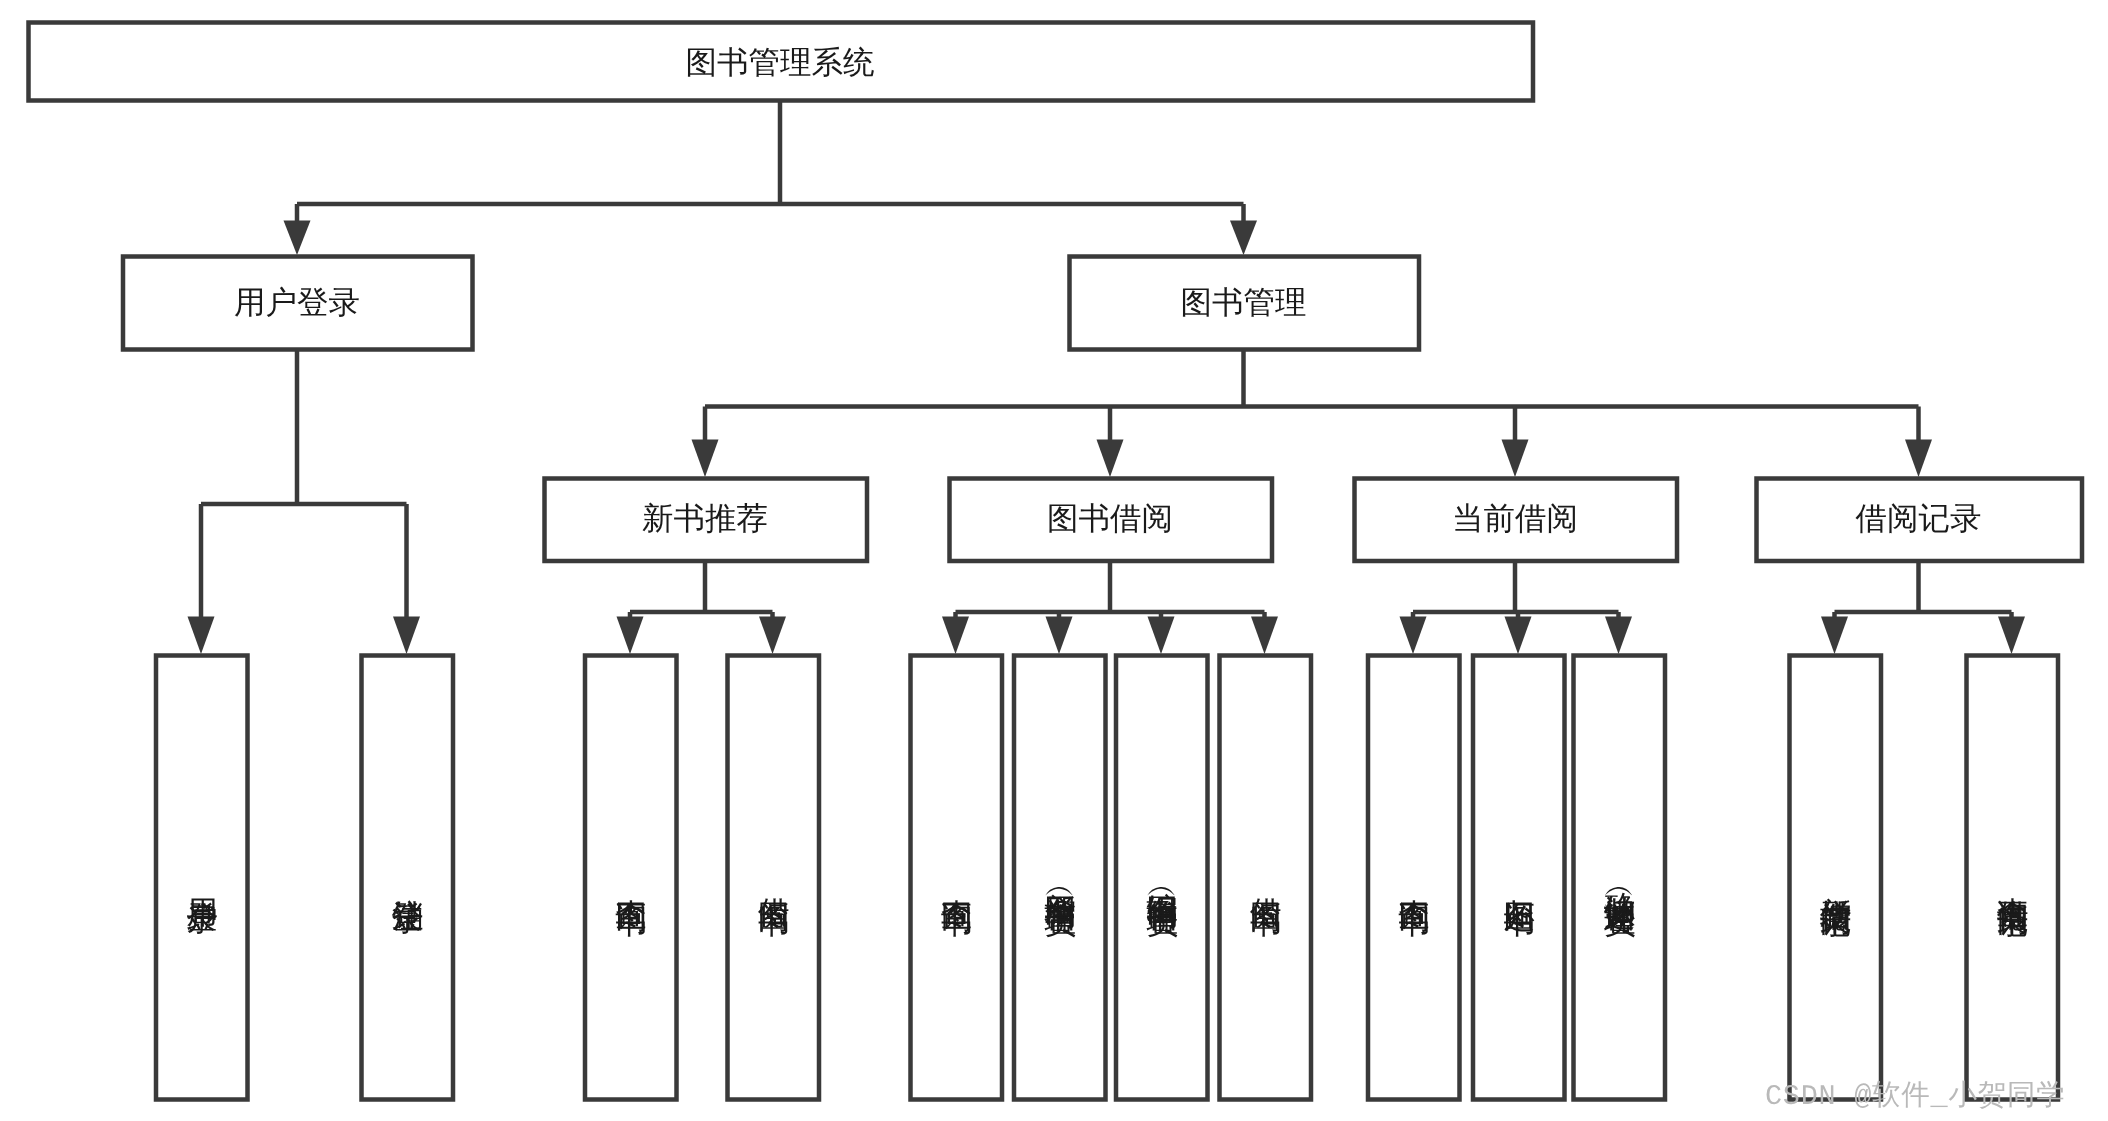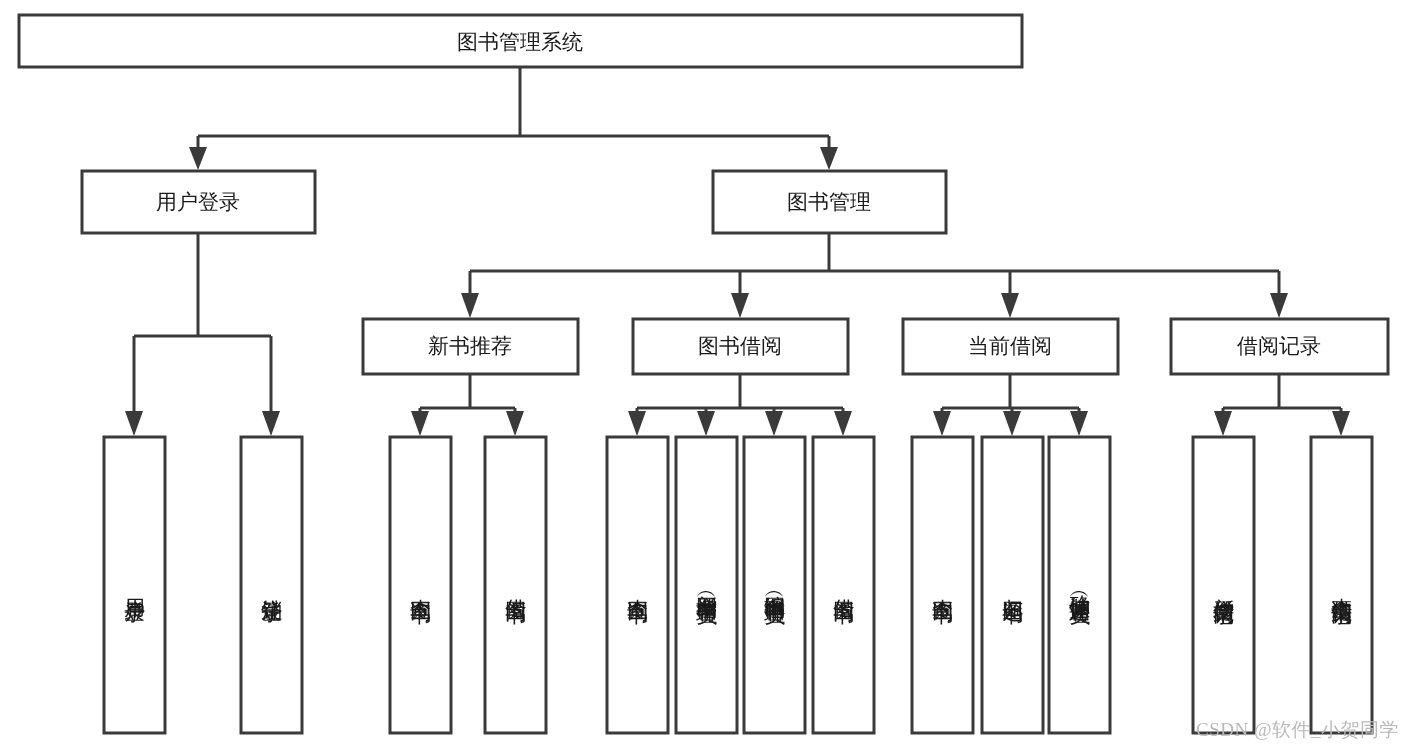--- a/index.html
+++ b/index.html
@@ -61,23 +61,23 @@
     font-family: "DejaVu Sans", "Liberation Sans", sans-serif;
     font-size: 21px;
     line-height: 1.08;
     color: #1a1a1a;
     letter-spacing: 1.5px;
     white-space: nowrap;
     text-align: center;
   }
   .watermark {
     position: absolute;
-    right: 6px;
+    right: 28px;
     bottom: 4px;
-    font-family: Liberation Serif, serif;
+    font-family: Liberation Mono, monospace;
     font-size: 19px;
     color: #b9b9b9;
     letter-spacing: 0.5px;
     white-space: nowrap;
     pointer-events: none;
   }
 </style>
 </head>
 <body>
 

